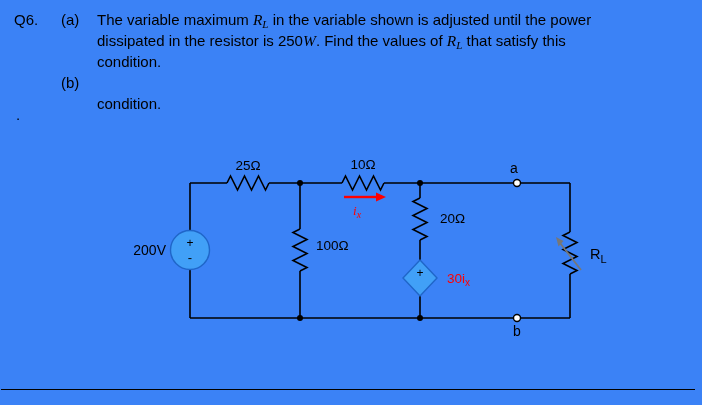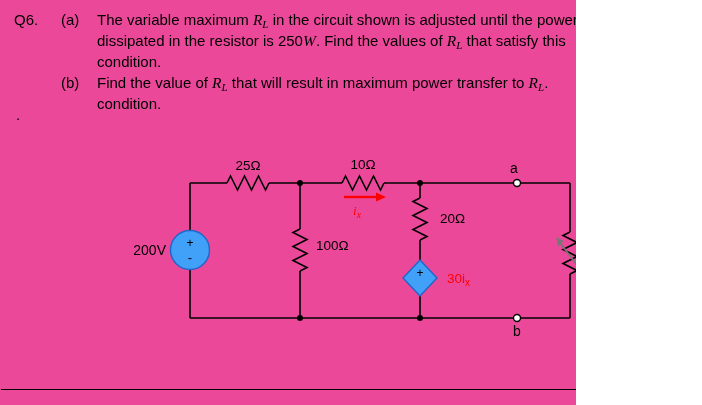--- a/index.html
+++ b/index.html
@@ -1,37 +1,36 @@
 <!DOCTYPE html>
 <html><head>
 <meta charset="utf-8">
 <style>
   html,body{margin:0;padding:0;background:#fff;}
-  .page{position:relative;width:576px;height:405px;background:#ec4899;
+  .page{position:relative;width:702px;height:405px;background:#3b82f6;
         font-family:"Liberation Sans",sans-serif;color:#000;overflow:hidden;}
   .tline{position:absolute;font-size:15px;line-height:20px;white-space:nowrap;}
   .it{font-style:italic;font-family:"Liberation Serif",serif;font-size:15.5px;}
   .itsub{font-style:italic;font-family:"Liberation Serif",serif;font-size:11px;vertical-align:-3px;}
   .divider{position:absolute;left:1px;top:389px;width:694px;height:1px;background:#000;}
   svg{position:absolute;left:0;top:0;}
   svg text{font-family:"Liberation Sans",sans-serif;}
   .svg-ital{font-family:"Liberation Serif",serif;font-style:italic;}
 </style>
 </head>
 <body>
 
 <div class="page">
 
   <div class="tline" style="left:14px;top:10px;">Q6.</div>
   <div class="tline" style="left:61px;top:10px;">(a)</div>
-  <div class="tline" style="left:97px;top:10px;"><span>The variable maximum </span><span class="it">R</span><span class="itsub">L</span><span> in the circuit shown is adjusted until the power</span></div>
+  <div class="tline" style="left:97px;top:10px;"><span>The variable maximum </span><span class="it">R</span><span class="itsub">L</span><span> in the variable shown is adjusted until the power</span></div>
   <div class="tline" style="left:97px;top:31px;"><span>dissipated in the resistor is </span><span>250</span><span class="it">W</span><span>. Find the values of </span><span class="it">R</span><span class="itsub">L</span><span> that satisfy this</span></div>
   <div class="tline" style="left:97px;top:52px;"><span>condition.</span></div>
   <div class="tline" style="left:61px;top:73px;">(b)</div>
-  <div class="tline" style="left:97px;top:73px;"><span>Find the value of </span><span class="it">R</span><span class="itsub">L</span><span> that will result in maximum power transfer to </span><span class="it">R</span><span class="itsub">L</span><span>.</span></div>
   <div class="tline" style="left:97px;top:94px;"><span>condition.</span></div>
   <div class="tline" style="left:16px;top:105px;">.</div>
 
   <svg width="702" height="405" viewBox="0 0 702 405">
 
     <path d="M190,183 H227 M269,183 H342 M384,183 H570
              M190,183 V231 M190,269 V318 M190,318 H570
              M570,183 V232 M570,274 V318
              M300,183 V229 M300,271 V318
              M420,183 V198 M420,240 V260 M420,296 V318" stroke="#000" stroke-width="1.6" fill="none"></path>

